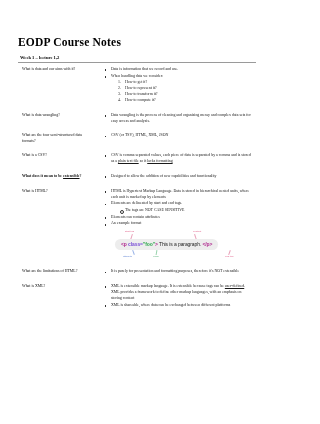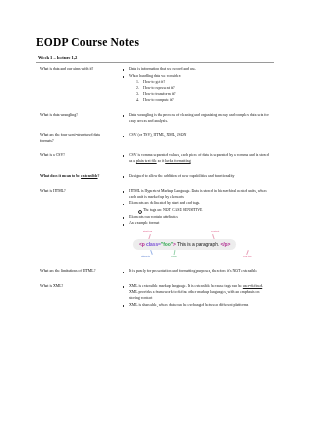--- a/index.html
+++ b/index.html
@@ -5,21 +5,21 @@
   * { box-sizing: border-box; }
   html, body { margin: 0; padding: 0; }
   body {
     width: 300px;
     height: 424px;
     background: #ffffff;
     font-family: "Liberation Serif", serif;
     color: #1a1a1a;
     overflow: hidden;
   }
-  .page { position: relative; width: 300px; height: 424px; padding: 36px 30px 0 36px; }
+  .page { position: relative; width: 300px; height: 424px; padding: 36px 30px 0 18px; }
 
   .doc-title {
     font-family: "Liberation Serif", serif;
     font-weight: bold;
     font-size: 11.5px;
     letter-spacing: 0.2px;
     margin: 0 0 7px 0;
     color: #000;
   }
   .week-heading {

